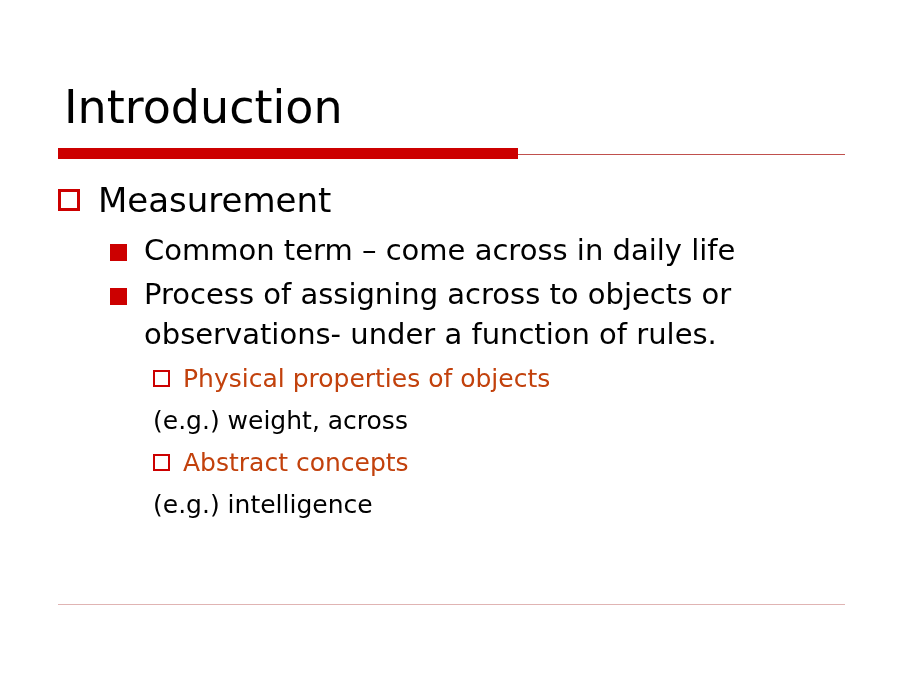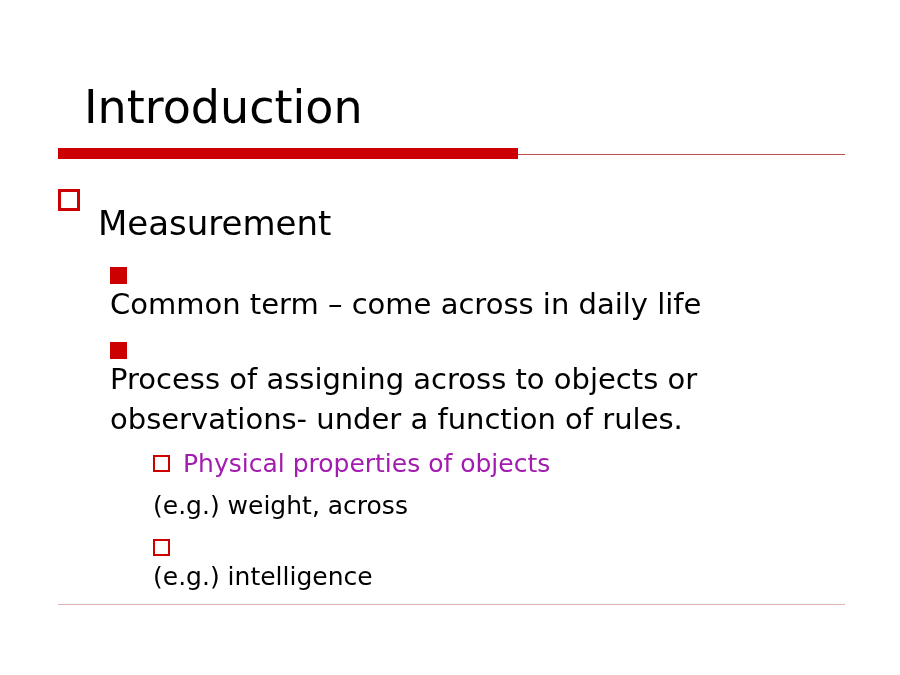--- a/index.html
+++ b/index.html
@@ -23,21 +23,20 @@
   #slide-title {
     position: absolute;
     left: 64px;
     top: 84px;
     font-size: 46px;
     font-weight: 400;
     color: #000000;
     line-height: 1.0;
     letter-spacing: 0px;
     white-space: nowrap;
-    margin-left: 20px;
   }
 
   
   .title-rule-thin {
     position: absolute;
     left: 58px;
     top: 154px;
     width: 787px;
     height: 1px;
     background: #C0504D;
@@ -85,28 +84,26 @@
     border: 3px solid #CC0000;
     background: #ffffff;
     box-sizing: border-box;
     margin-top: 11px;
     margin-right: 18px;
   }
   .lvl1 .text {
     font-size: 34px;
     line-height: 44px;
     color: #000000;
-    margin-top: 23px;
   }
 
   
   .lvl2 {
     margin-left: 52px;
     margin-bottom: 4px;
-    flex-direction: column;
   }
   .lvl2 .marker {
     flex: 0 0 auto;
     width: 17px;
     height: 17px;
     background: #CC0000;
     box-sizing: border-box;
     margin-top: 14px;
     margin-right: 17px;
   }
@@ -128,21 +125,21 @@
     height: 17px;
     border: 2px solid #CC0000;
     background: #ffffff;
     box-sizing: border-box;
     margin-top: 12px;
     margin-right: 13px;
   }
   .lvl3 .text {
     font-size: 25px;
     line-height: 42px;
-    color: #a21caf;
+    color: #c2410c;
   }
 
   
   .lvl3-plain {
     margin-left: 95px;
   }
   .lvl3-plain .text {
     font-size: 25px;
     line-height: 42px;
     color: #000000;
@@ -179,20 +176,21 @@
       <span class="marker"></span>
       <span class="text">Physical properties of objects</span>
     </div>
 
     <div class="bullet-row lvl3-plain">
       <span class="text">(e.g.) weight, across</span>
     </div>
 
     <div class="bullet-row lvl3">
       <span class="marker"></span>
+      <span class="text">Abstract concepts</span>
     </div>
 
     <div class="bullet-row lvl3-plain">
       <span class="text">(e.g.) intelligence</span>
     </div>
 
   </div>
 
   <div class="footer-rule"></div>
 

